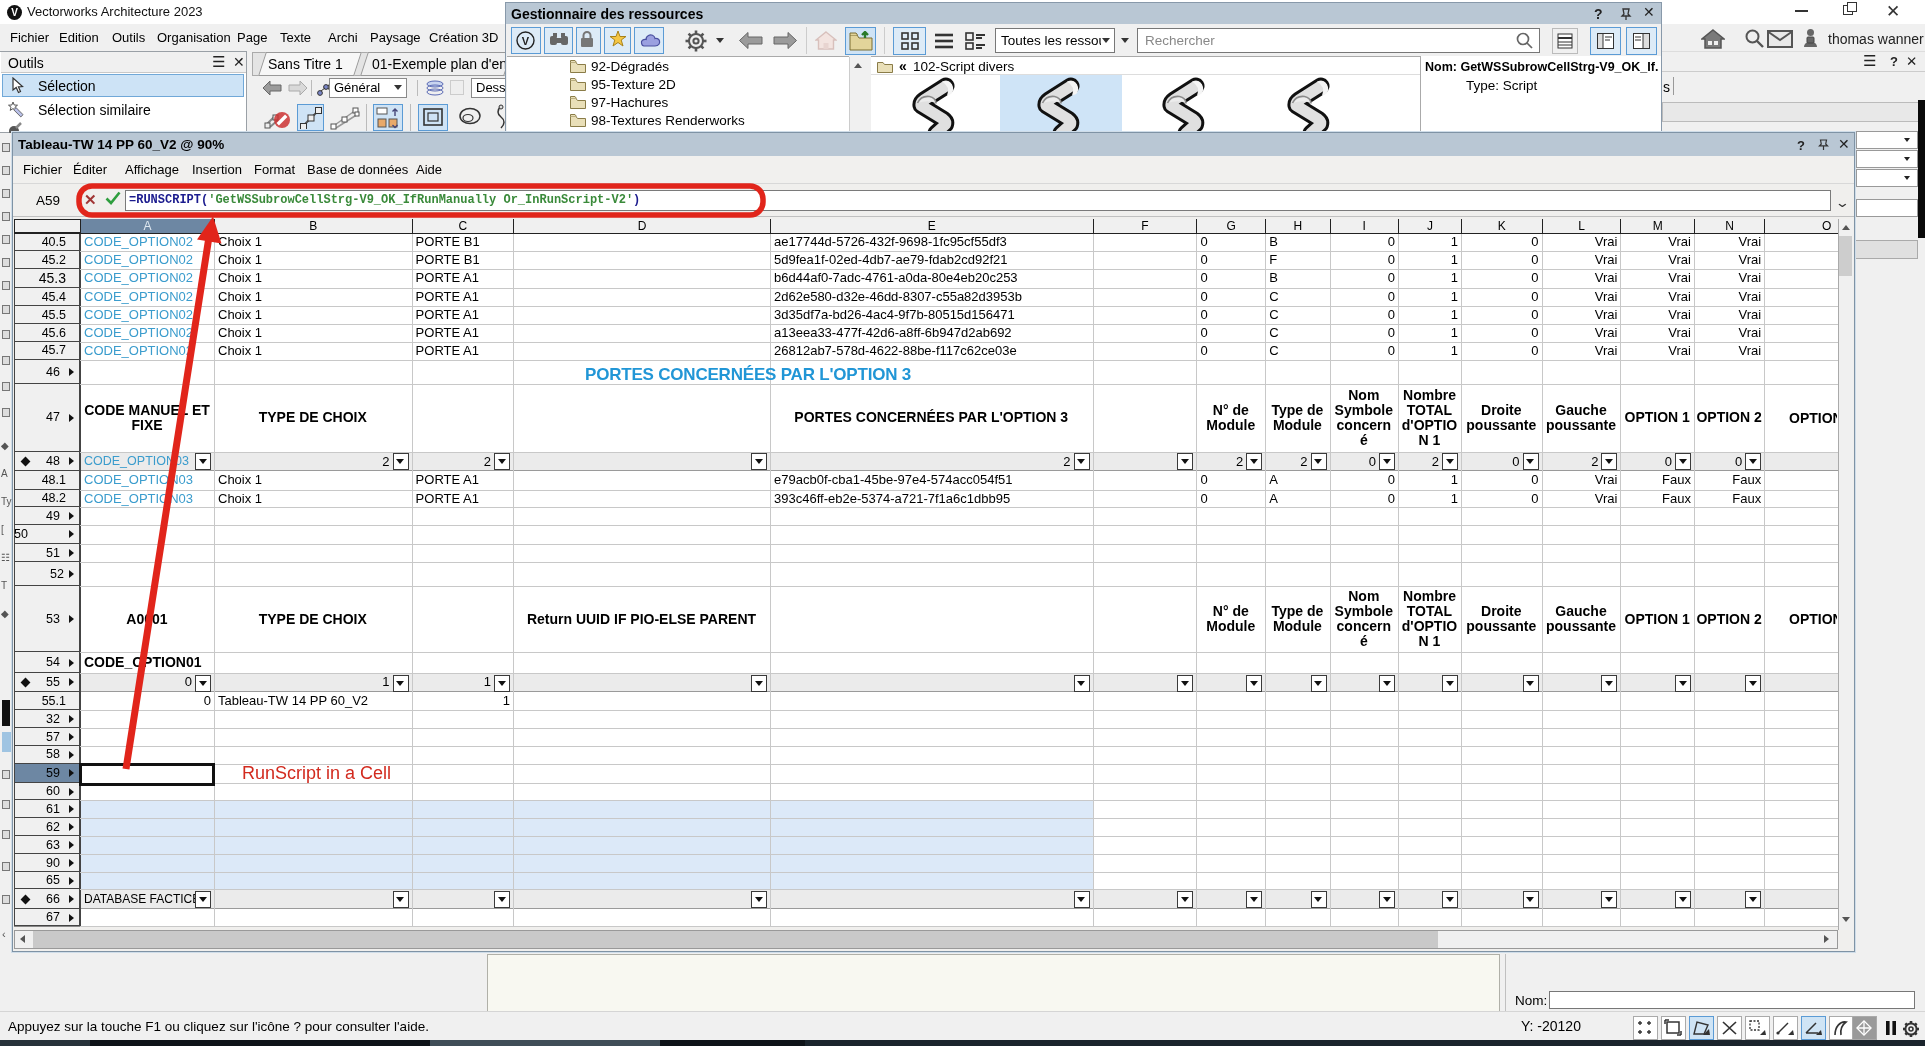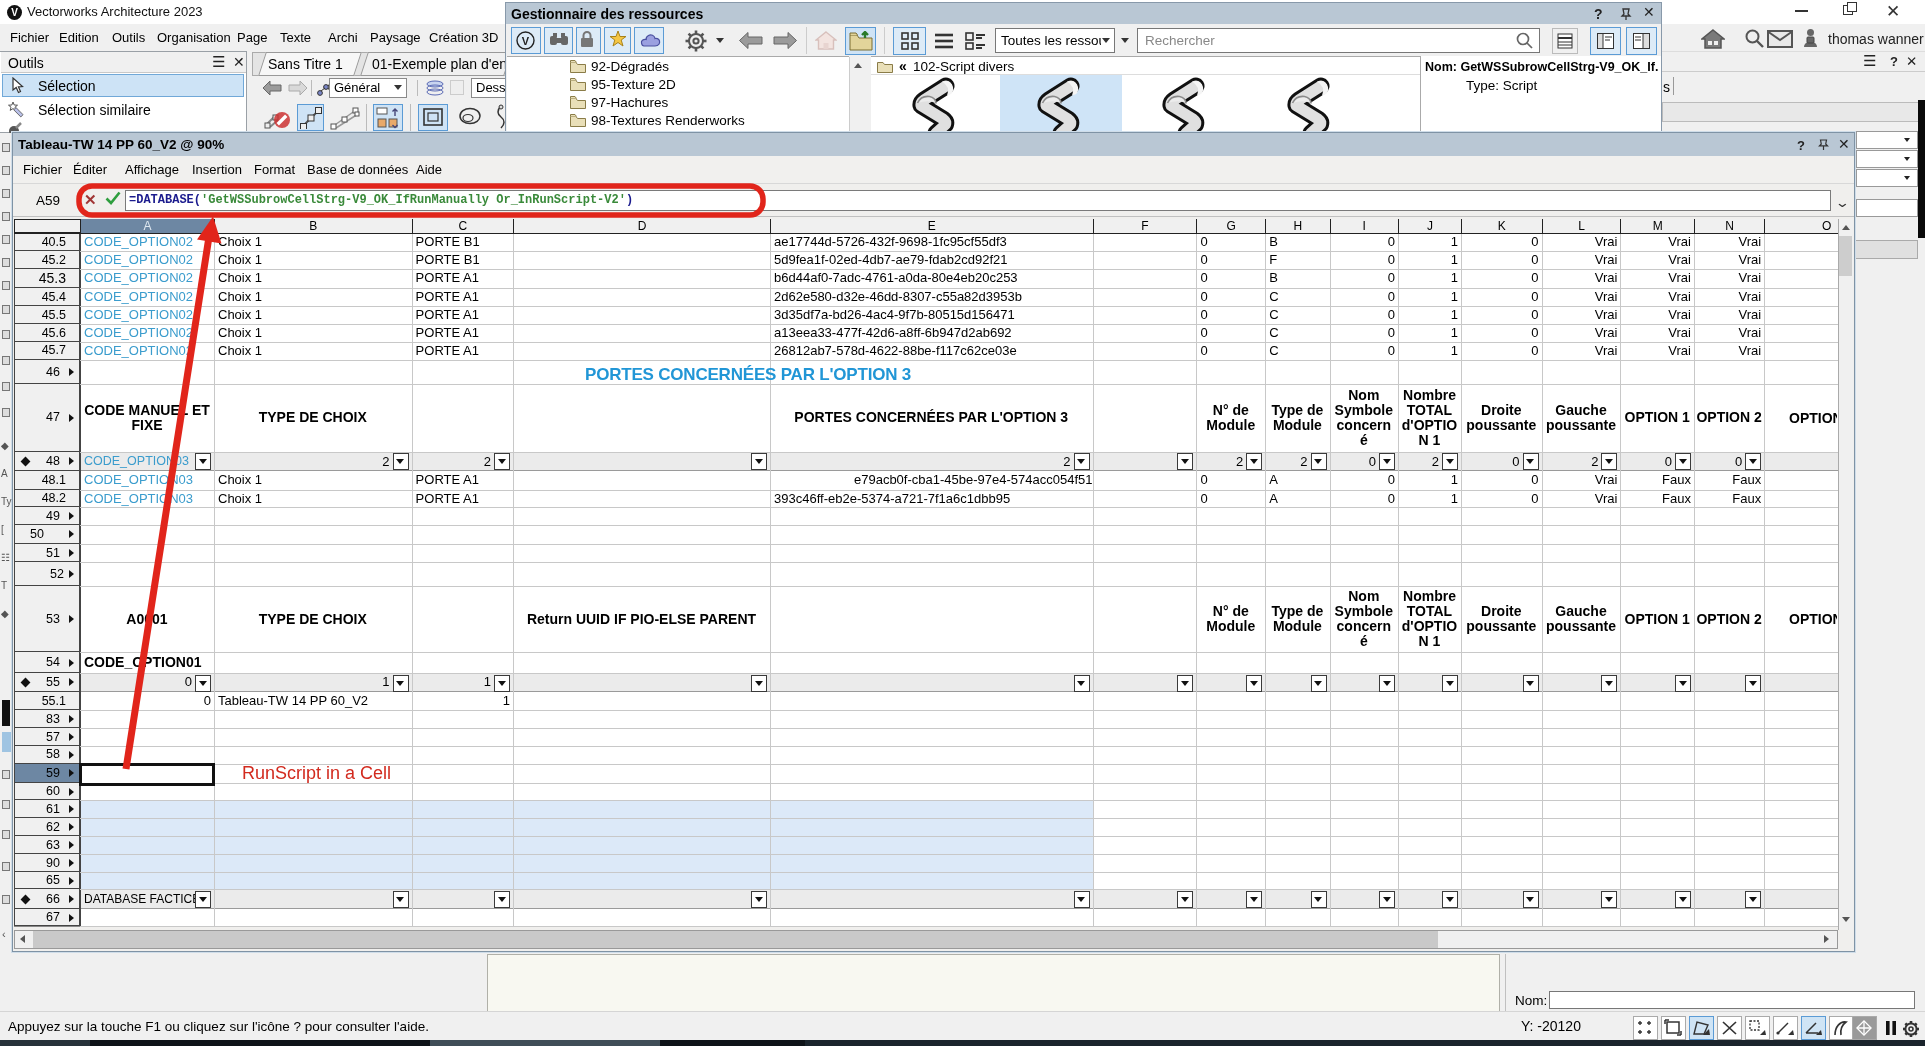--- a/index.html
+++ b/index.html
@@ -366,21 +366,21 @@
 <div class="abs" style="left:254px;top:162px;font-size:13px;">Format</div>
 <div class="abs" style="left:307px;top:162px;font-size:13px;">Base de données</div>
 <div class="abs" style="left:416px;top:162px;font-size:13px;">Aide</div>
 <div class="abs" style="left:13px;top:183px;width:1841px;height:34px;background:#f0efed;border-top:1px solid #d8d8d8;border-bottom:1px solid #c0c0c0;"></div>
 <div class="abs" style="left:36px;top:193px;font-size:13.5px;">A59</div>
 <div class="abs" style="left:84px;top:191px;font-size:15px;font-weight:bold;color:#a03535;">✕</div>
 <svg class="abs" style="left:105px;top:191px;" width="16" height="14" viewBox="0 0 16 14">
     <path d="M1.5 7.5 L6 12 L14.5 1.5" fill="none" stroke="#2e9e3e" stroke-width="2.6"></path>
   </svg>
 <div class="abs" style="left:125px;top:190px;width:1706px;height:21px;background:#fff;border:1px solid #7a7a7a;"></div>
-<div class="abs" style="left:129px;top:193px;font-family:'Liberation Mono',monospace;font-size:12px;font-weight:bold;white-space:pre;"><span style="color:#1b1b8e;">=DATABASE(</span><span style="color:#3a8a3a;">'GetWSSubrowCellStrg-V9_OK_IfRunManually Or_InRunScript-V2'</span><span style="color:#1b1b8e;">)</span></div>
+<div class="abs" style="left:129px;top:193px;font-family:'Liberation Mono',monospace;font-size:12px;font-weight:bold;white-space:pre;"><span style="color:#1b1b8e;">=RUNSCRIPT(</span><span style="color:#3a8a3a;">'GetWSSubrowCellStrg-V9_OK_IfRunManually Or_InRunScript-V2'</span><span style="color:#1b1b8e;">)</span></div>
 <div class="abs" style="left:1837px;top:195px;font-size:13px;color:#333;transform:scaleX(1.4);">⌄</div>
 <div class="abs" style="left:14px;top:219px;width:1824px;height:707px;background:#fff;"></div>
 <div class="abs" style="left:14px;top:219px;width:1824px;height:14px;background:#f0f0f0;border:1px solid #222;"></div>
 <div class="abs" style="left:80px;top:219px;width:134px;height:14px;background:#6d87a3;border-left:1px solid #222;font-size:12px;color:#dfe8f0;text-align:center;line-height:14px;">A</div>
 <div class="abs" style="left:214px;top:219px;width:197.6px;height:14px;background:#f0f0f0;border-left:1px solid #222;font-size:12px;color:#000;text-align:center;line-height:14px;">B</div>
 <div class="abs" style="left:411.6px;top:219px;width:101.4px;height:14px;background:#f0f0f0;border-left:1px solid #222;font-size:12px;color:#000;text-align:center;line-height:14px;">C</div>
 <div class="abs" style="left:513px;top:219px;width:257px;height:14px;background:#f0f0f0;border-left:1px solid #222;font-size:12px;color:#000;text-align:center;line-height:14px;">D</div>
 <div class="abs" style="left:770px;top:219px;width:322.5px;height:14px;background:#f0f0f0;border-left:1px solid #222;font-size:12px;color:#000;text-align:center;line-height:14px;">E</div>
 <div class="abs" style="left:1092.5px;top:219px;width:103.9px;height:14px;background:#f0f0f0;border-left:1px solid #222;font-size:12px;color:#000;text-align:center;line-height:14px;">F</div>
 <div class="abs" style="left:1196.4px;top:219px;width:68.8px;height:14px;background:#f0f0f0;border-left:1px solid #222;font-size:12px;color:#000;text-align:center;line-height:14px;">G</div>
@@ -419,21 +419,21 @@
 <div class="abs" style="left:69px;top:457.3px;border-top:4px solid transparent;border-bottom:4px solid transparent;border-left:5px solid #111;"></div>
 <div class="abs" style="left:22px;top:457.8px;width:7px;height:7px;background:#111;transform:rotate(45deg);"></div>
 <div class="abs" style="left:14px;top:471px;width:66px;height:18.5px;background:#f0f0f0;border:1px solid #444;border-top:none;"></div>
 <div class="abs" style="left:14px;top:471px;width:52px;height:18.5px;font-size:12.5px;text-align:right;line-height:18.5px;">48.1</div>
 <div class="abs" style="left:14px;top:489.5px;width:66px;height:17.5px;background:#f0f0f0;border:1px solid #444;border-top:none;"></div>
 <div class="abs" style="left:14px;top:489.5px;width:52px;height:17.5px;font-size:12.5px;text-align:right;line-height:17.5px;">48.2</div>
 <div class="abs" style="left:14px;top:507px;width:66px;height:18px;background:#f0f0f0;border:1px solid #444;border-top:none;"></div>
 <div class="abs" style="left:14px;top:507px;width:46px;height:18px;font-size:12.5px;text-align:right;line-height:18px;">49</div>
 <div class="abs" style="left:69px;top:512px;border-top:4px solid transparent;border-bottom:4px solid transparent;border-left:5px solid #111;"></div>
 <div class="abs" style="left:14px;top:525px;width:66px;height:18.5px;background:#f0f0f0;border:1px solid #444;border-top:none;"></div>
-<div class="abs" style="left:14px;top:525px;width:46px;height:18.5px;font-size:12.5px;text-align:center;line-height:18.5px;">50</div>
+<div class="abs" style="left:14px;top:525px;width:46px;height:18.5px;font-size:12.5px;text-align:left;line-height:18.5px;">50</div>
 <div class="abs" style="left:69px;top:530.2px;border-top:4px solid transparent;border-bottom:4px solid transparent;border-left:5px solid #111;"></div>
 <div class="abs" style="left:14px;top:543.5px;width:66px;height:18px;background:#f0f0f0;border:1px solid #444;border-top:none;"></div>
 <div class="abs" style="left:14px;top:543.5px;width:46px;height:18px;font-size:12.5px;text-align:right;line-height:18px;">51</div>
 <div class="abs" style="left:69px;top:548.5px;border-top:4px solid transparent;border-bottom:4px solid transparent;border-left:5px solid #111;"></div>
 <div class="abs" style="left:14px;top:561.5px;width:66px;height:24.5px;background:#f0f0f0;border:1px solid #444;border-top:none;"></div>
 <div class="abs" style="left:14px;top:561.5px;width:46px;height:24.5px;font-size:12.5px;text-align:right;line-height:24.5px;padding-left:36px;">52</div>
 <div class="abs" style="left:69px;top:569.8px;border-top:4px solid transparent;border-bottom:4px solid transparent;border-left:5px solid #111;"></div>
 <div class="abs" style="left:14px;top:586px;width:66px;height:66px;background:#f0f0f0;border:1px solid #444;border-top:none;"></div>
 <div class="abs" style="left:14px;top:586px;width:46px;height:66px;font-size:12.5px;text-align:right;line-height:66px;">53</div>
 <div class="abs" style="left:69px;top:615px;border-top:4px solid transparent;border-bottom:4px solid transparent;border-left:5px solid #111;"></div>
@@ -441,21 +441,21 @@
 <div class="abs" style="left:14px;top:652px;width:46px;height:21px;font-size:12.5px;text-align:right;line-height:21px;">54</div>
 <div class="abs" style="left:69px;top:658.5px;border-top:4px solid transparent;border-bottom:4px solid transparent;border-left:5px solid #111;"></div>
 <div class="abs" style="left:80px;top:673px;width:1758px;height:18.5px;background:#ebebeb;border-top:1px solid #9a9a9a;border-bottom:1px solid #9a9a9a;"></div>
 <div class="abs" style="left:14px;top:673px;width:66px;height:18.5px;background:#f0f0f0;border:1px solid #444;border-top:none;"></div>
 <div class="abs" style="left:14px;top:673px;width:46px;height:18.5px;font-size:12.5px;text-align:right;line-height:18.5px;">55</div>
 <div class="abs" style="left:69px;top:678.2px;border-top:4px solid transparent;border-bottom:4px solid transparent;border-left:5px solid #111;"></div>
 <div class="abs" style="left:22px;top:678.8px;width:7px;height:7px;background:#111;transform:rotate(45deg);"></div>
 <div class="abs" style="left:14px;top:691.5px;width:66px;height:18px;background:#f0f0f0;border:1px solid #444;border-top:none;"></div>
 <div class="abs" style="left:14px;top:691.5px;width:52px;height:18px;font-size:12.5px;text-align:right;line-height:18px;">55.1</div>
 <div class="abs" style="left:14px;top:709.5px;width:66px;height:18px;background:#f0f0f0;border:1px solid #444;border-top:none;"></div>
-<div class="abs" style="left:14px;top:709.5px;width:46px;height:18px;font-size:12.5px;text-align:right;line-height:18px;">83</div>
+<div class="abs" style="left:14px;top:709.5px;width:46px;height:18px;font-size:12.5px;text-align:right;line-height:18px;">32</div>
 <div class="abs" style="left:69px;top:714.5px;border-top:4px solid transparent;border-bottom:4px solid transparent;border-left:5px solid #111;"></div>
 <div class="abs" style="left:14px;top:727.5px;width:66px;height:18.5px;background:#f0f0f0;border:1px solid #444;border-top:none;"></div>
 <div class="abs" style="left:14px;top:727.5px;width:46px;height:18.5px;font-size:12.5px;text-align:right;line-height:18.5px;">57</div>
 <div class="abs" style="left:69px;top:732.8px;border-top:4px solid transparent;border-bottom:4px solid transparent;border-left:5px solid #111;"></div>
 <div class="abs" style="left:14px;top:746px;width:66px;height:17.5px;background:#f0f0f0;border:1px solid #444;border-top:none;"></div>
 <div class="abs" style="left:14px;top:746px;width:46px;height:17.5px;font-size:12.5px;text-align:right;line-height:17.5px;">58</div>
 <div class="abs" style="left:69px;top:750.8px;border-top:4px solid transparent;border-bottom:4px solid transparent;border-left:5px solid #111;"></div>
 <div class="abs" style="left:14px;top:763.5px;width:66px;height:19.5px;background:#6d87a3;border:1px solid #444;border-top:none;"></div>
 <div class="abs" style="left:14px;top:763.5px;width:46px;height:19.5px;font-size:12.5px;text-align:right;line-height:19.5px;">59</div>
 <div class="abs" style="left:69px;top:769.2px;border-top:4px solid transparent;border-bottom:4px solid transparent;border-left:5px solid #111;"></div>
@@ -656,21 +656,21 @@
 <div class="abs" style="left:1461px;top:451.6px;width:58.6px;height:19.4px;font-size:13px;text-align:right;line-height:19.4px;">0</div>
 <div class="ddbtn" style="left:1601.4px;top:453.1px;"></div>
 <div class="abs" style="left:1541.6px;top:451.6px;width:56.8px;height:19.4px;font-size:13px;text-align:right;line-height:19.4px;">2</div>
 <div class="ddbtn" style="left:1675px;top:453.1px;"></div>
 <div class="abs" style="left:1620.4px;top:451.6px;width:51.6px;height:19.4px;font-size:13px;text-align:right;line-height:19.4px;">0</div>
 <div class="ddbtn" style="left:1745.2px;top:453.1px;"></div>
 <div class="abs" style="left:1694px;top:451.6px;width:48.2px;height:19.4px;font-size:13px;text-align:right;line-height:19.4px;">0</div>
 <div class="abs" style="left:81px;top:471px;width:133px;height:18.5px;font-size:13px;line-height:18.5px;color:#3a9ccd;text-align:left;padding-left:3px;overflow:hidden;white-space:nowrap;">CODE_OPTION03</div>
 <div class="abs" style="left:215px;top:471px;width:196.6px;height:18.5px;font-size:13px;line-height:18.5px;color:#000;text-align:left;padding-left:3px;overflow:hidden;white-space:nowrap;">Choix 1</div>
 <div class="abs" style="left:412.6px;top:471px;width:100.4px;height:18.5px;font-size:13px;line-height:18.5px;color:#000;text-align:left;padding-left:3px;overflow:hidden;white-space:nowrap;">PORTE A1</div>
-<div class="abs" style="left:771px;top:471px;width:321.5px;height:18.5px;font-size:13px;line-height:18.5px;color:#000;text-align:right;padding-left:3px;overflow:hidden;white-space:nowrap;">e79acb0f-cba1-45be-97e4-574acc054f51</div>
+<div class="abs" style="left:771px;top:471px;width:321.5px;height:18.5px;font-size:13px;line-height:18.5px;color:#000;text-align:left;padding-left:3px;overflow:hidden;white-space:nowrap;">e79acb0f-cba1-45be-97e4-574acc054f51</div>
 <div class="abs" style="left:1197.4px;top:471px;width:67.8px;height:18.5px;font-size:13px;line-height:18.5px;color:#000;text-align:left;padding-left:3px;overflow:hidden;white-space:nowrap;">0</div>
 <div class="abs" style="left:1266.2px;top:471px;width:63.4px;height:18.5px;font-size:13px;line-height:18.5px;color:#000;text-align:left;padding-left:3px;overflow:hidden;white-space:nowrap;">A</div>
 <div class="abs" style="left:1330.6px;top:471px;width:67.4px;height:18.5px;font-size:13px;line-height:18.5px;color:#000;text-align:right;padding-right:3px;overflow:hidden;white-space:nowrap;">0</div>
 <div class="abs" style="left:1399px;top:471px;width:62px;height:18.5px;font-size:13px;line-height:18.5px;color:#000;text-align:right;padding-right:3px;overflow:hidden;white-space:nowrap;">1</div>
 <div class="abs" style="left:1462px;top:471px;width:79.6px;height:18.5px;font-size:13px;line-height:18.5px;color:#000;text-align:right;padding-right:3px;overflow:hidden;white-space:nowrap;">0</div>
 <div class="abs" style="left:1542.6px;top:471px;width:77.8px;height:18.5px;font-size:13px;line-height:18.5px;color:#000;text-align:right;padding-right:3px;overflow:hidden;white-space:nowrap;">Vrai</div>
 <div class="abs" style="left:1621.4px;top:471px;width:72.6px;height:18.5px;font-size:13px;line-height:18.5px;color:#000;text-align:right;padding-right:3px;overflow:hidden;white-space:nowrap;">Faux</div>
 <div class="abs" style="left:1695px;top:471px;width:69.2px;height:18.5px;font-size:13px;line-height:18.5px;color:#000;text-align:right;padding-right:3px;overflow:hidden;white-space:nowrap;">Faux</div>
 <div class="abs" style="left:81px;top:489.5px;width:133px;height:17.5px;font-size:13px;line-height:17.5px;color:#3a9ccd;text-align:left;padding-left:3px;overflow:hidden;white-space:nowrap;">CODE_OPTION03</div>
 <div class="abs" style="left:215px;top:489.5px;width:196.6px;height:17.5px;font-size:13px;line-height:17.5px;color:#000;text-align:left;padding-left:3px;overflow:hidden;white-space:nowrap;">Choix 1</div>

